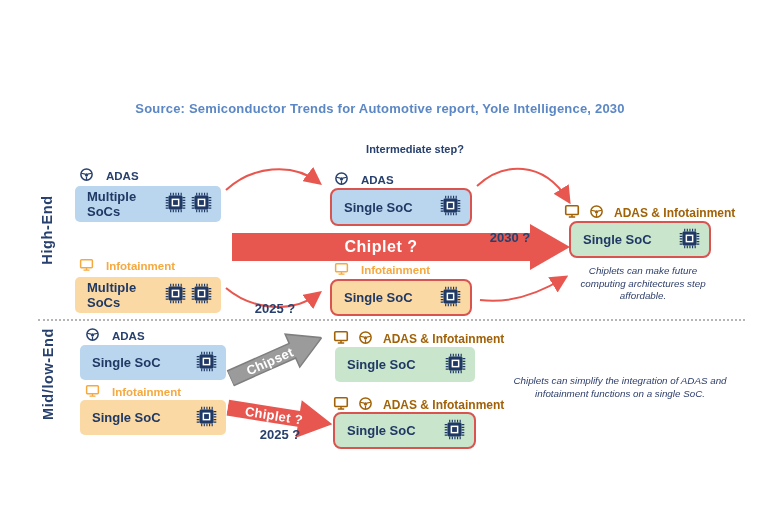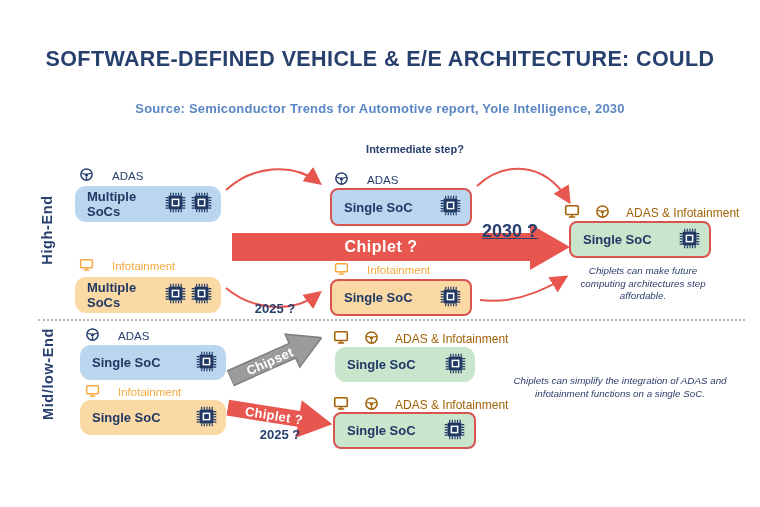--- a/index.html
+++ b/index.html
@@ -17,29 +17,29 @@
   }
   .v-label{
     position:absolute;transform:rotate(-90deg);color:#27406e;font-weight:bold;
     font-size:14.5px;letter-spacing:0.6px;text-align:center;white-space:nowrap;
   }
   .sep{
     position:absolute;left:38px;top:319px;width:707px;height:0;
     border-top:2px dotted #b5b5b5;
   }
   .dom-label{
-    position:absolute;display:flex;align-items:center;gap:18px;
-    font-weight:normal;font-size:11.5px;white-space:nowrap;
+    position:absolute;display:flex;align-items:center;gap:12px;
+    font-weight:bold;font-size:11.5px;white-space:nowrap;
   }
   .navy{color:#27406e}
   .orangetxt{color:#f5a93f}
   .greentxt{color:#a16207}
   .box{
     position:absolute;display:flex;align-items:center;justify-content:space-between;
-    padding:0 9px 0 12px;border-radius:11px;font-weight:bold;color:#1f3864;font-size:13px;
+    padding:0 9px 0 12px;border-radius:5px;font-weight:bold;color:#1f3864;font-size:13px;
     box-sizing:border-box;
   }
   .bordered{border:2px solid #d9534f;border-radius:8px;}
   .bluebg{background:#bad6ee}
   .orangebg{background:#fbd9a4}
   .greenbg{background:#c9e5cc}
   .chips{display:flex;gap:5px;align-items:center;}
   .caption{
     position:absolute;color:#27406e;font-weight:bold;text-align:center;
   }
@@ -86,21 +86,20 @@
           <path d="M0.8 6.5 H4 M0.8 9.5 H4 M0.8 12.5 H4 M0.8 15.5 H4 M0.8 18.5 H4"></path>
           <path d="M20 6.5 H23.2 M20 9.5 H23.2 M20 12.5 H23.2 M20 15.5 H23.2 M20 18.5 H23.2"></path>
         </g>
         <rect x="4" y="4" width="16" height="16" rx="1.6" fill="currentColor"></rect>
         <rect x="8.4" y="8.4" width="7.2" height="7.2" fill="none" stroke="#ffffff" stroke-width="1.7"></rect>
       </symbol>
     </defs>
   </svg>
 
   <div class="title">
-    <div>SOFTWARE-DEFINED VEHICLE &amp; E/E ARCHITECTURE: COULD</div>
   </div>
   <div class="subtitle">Source: Semiconductor Trends for Automotive report, Yole Intelligence, 2030</div>
 
   <div class="v-label" style="left:-8px;top:222px;width:110px;">High-End</div>
   <div class="v-label" style="left:-25px;top:366px;width:145px;">Mid/low-End</div>
 
   <div class="sep"></div>
 
   <div class="dom-label navy" style="left:79px;top:167px;">
     <span><svg width="15" height="15">
@@ -164,21 +163,21 @@
     </span>
   </div>
 
   <div class="bigarrow">
     <svg width="340" height="50">
       <polygon points="0,11 298,11 298,2 338,25 298,48 298,39 0,39" fill="#e8574f"></polygon>
     </svg>
     <div class="bigarrow-text">Chiplet ?</div>
   </div>
 
-  <div class="caption" style="left:470px;top:221px;width:80px;font-size:18px;text-decoration:underline;">2030 ?</div>
+  <div class="caption" style="left:470px;top:230px;width:80px;font-size:13px;">2030 ?</div>
 
   <div class="dom-label orangetxt" style="left:334px;top:261px;">
     <span><svg width="15" height="15">
           <use href="#sym-monitor"></use>
         </svg></span>
     <span>Infotainment</span>
   </div>
   <div class="box orangebg bordered" style="left:330px;top:279px;width:142px;height:37px;">
     <span>Single SoC</span>
     <span class="chips" style="color:#1f3864;">

